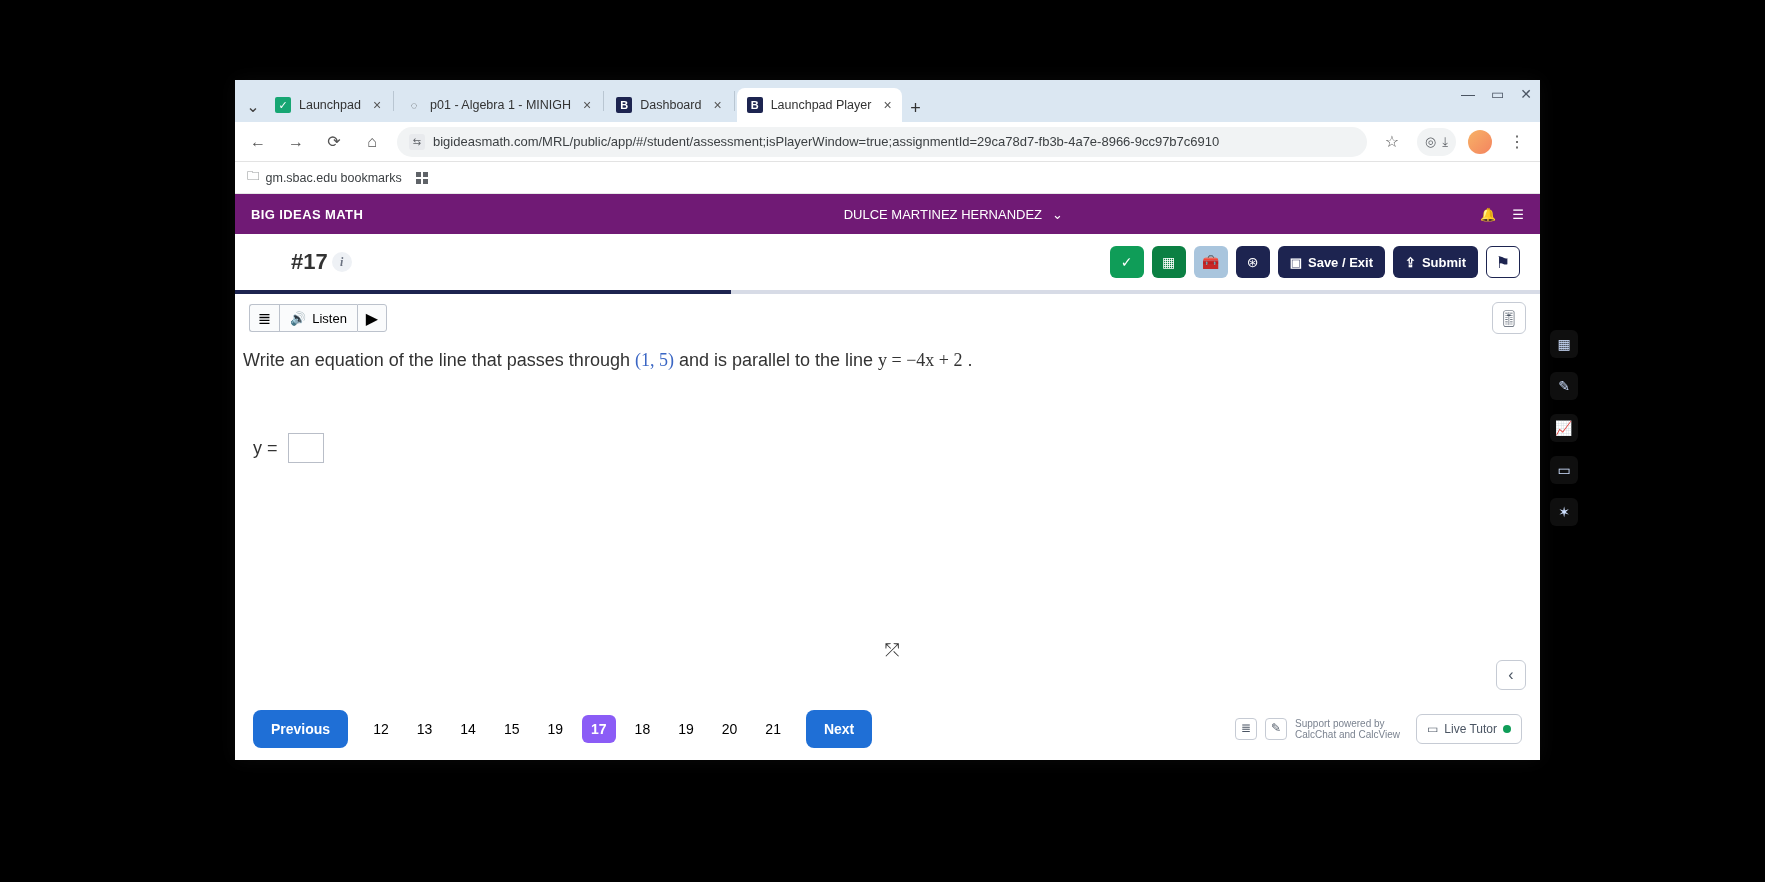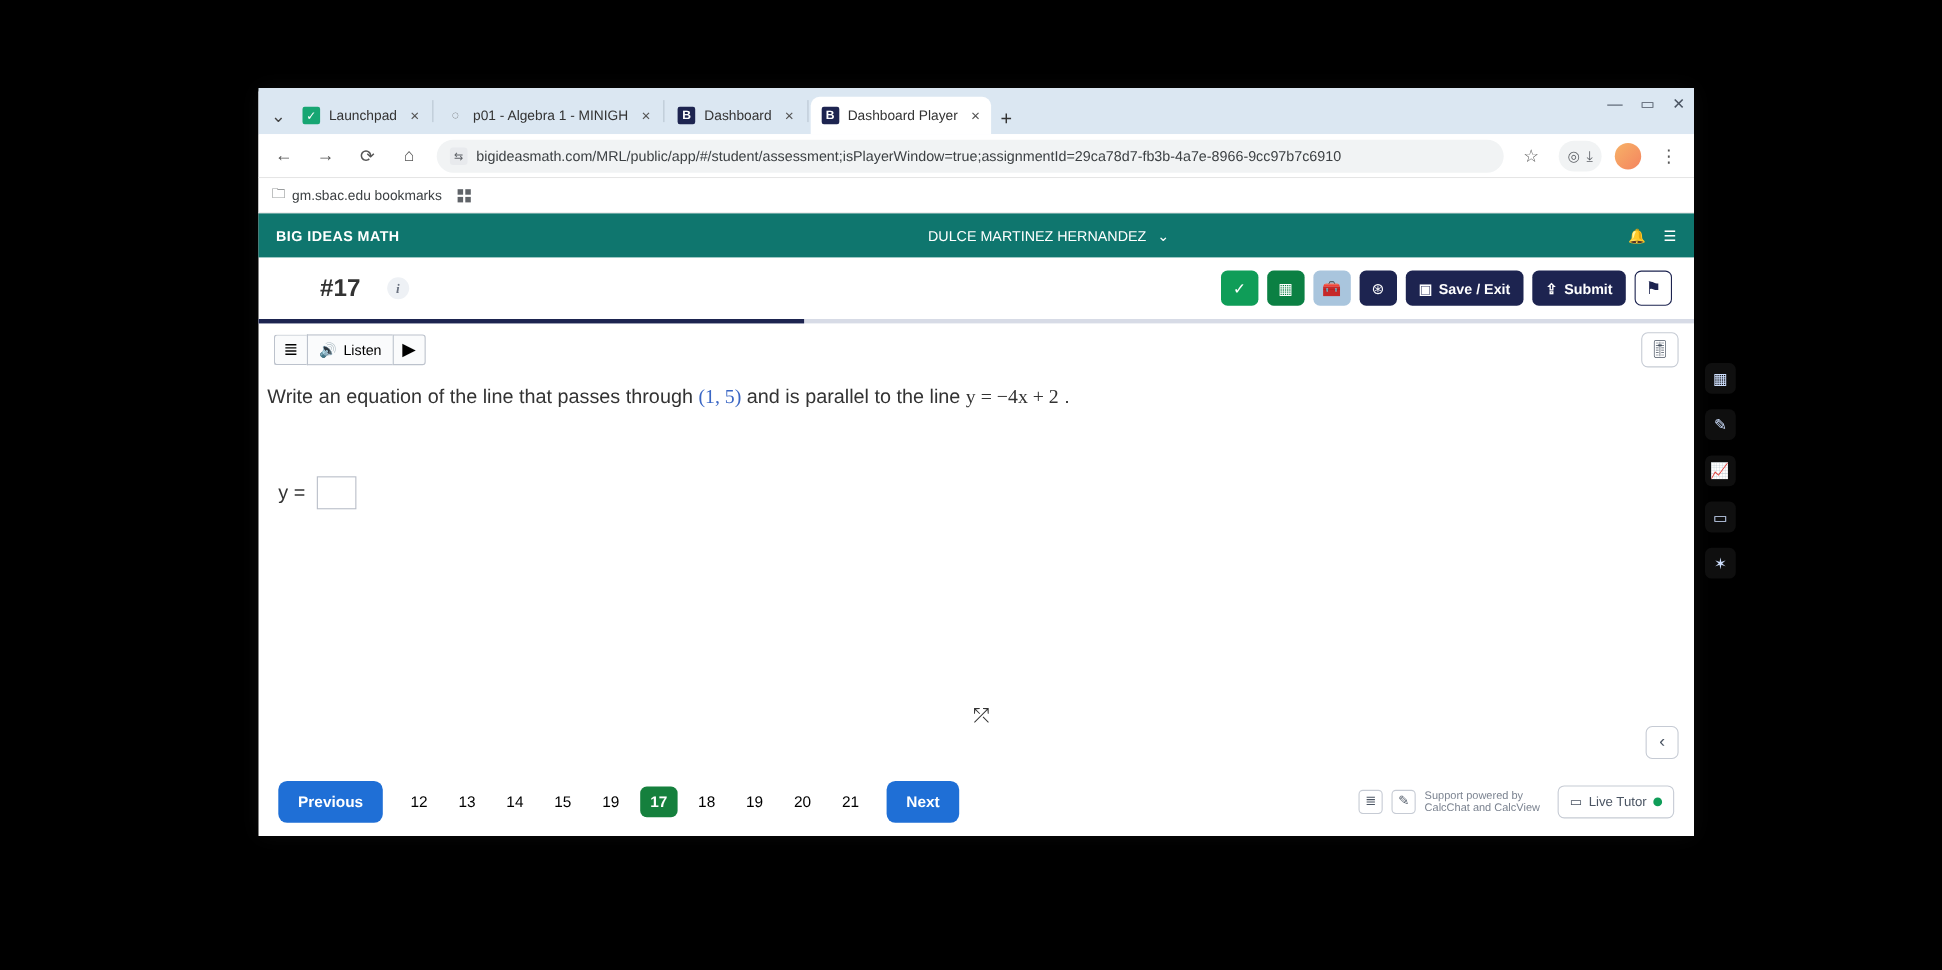--- a/index.html
+++ b/index.html
@@ -19,27 +19,27 @@
   .omnibar .url { flex:1; background:#f1f3f4; border-radius:16px; height:30px; display:flex; align-items:center; padding:0 12px; font-size:13px; color:#3c4043; gap:8px; }
   .siteicon { width:16px; height:16px; border-radius:3px; background:#e8eaed; display:inline-flex; align-items:center; justify-content:center; font-size:10px; color:#5f6368;}
   .ext-group { display:flex; align-items:center; gap:8px; }
   .ext-pill { height:28px; padding:0 8px; border-radius:14px; background:#f1f3f4; display:flex; align-items:center; gap:6px; color:#5f6368; font-size:13px;}
   .avatar { width:24px; height:24px; border-radius:50%; background:linear-gradient(135deg,#f7b267,#f4845f); }
   .bookbar { height:32px; background:#fff; border-bottom:1px solid #e7e7e7; display:flex; align-items:center; gap:14px; padding:0 12px; font-size:12.5px; color:#3c4043; }
   .bookbar .bm { display:flex; align-items:center; gap:6px; }
   .apps-icon { display:inline-grid; grid-template-columns:repeat(2,5px); grid-template-rows:repeat(2,5px); gap:2px;}
   .apps-icon span{background:#5f6368;}
   
-  .apphdr { height:40px; background:#0f766e; color:#fff; display:flex; align-items:center; padding:0 16px; justify-content:space-between; font-size:13px; }
+  .apphdr { height:40px; background:#701a75; color:#fff; display:flex; align-items:center; padding:0 16px; justify-content:space-between; font-size:13px; }
   .apphdr .brand { font-weight:bold; letter-spacing:.4px;}
   .apphdr .user { display:flex; align-items:center; gap:10px; position:absolute; left:50%; transform:translateX(-20%);}
   .apphdr .right { display:flex; align-items:center; gap:16px;}
   
   .toolbar { height:56px; display:flex; align-items:center; justify-content:space-between; padding:0 20px 0 56px; }
-  .qnum { font-size:22px; color:#333; font-weight:600; display:flex; align-items:center; gap:24px;}
+  .qnum { font-size:22px; color:#333; font-weight:600; display:flex; align-items:center; gap:4px;}
   .qnum .info { width:20px; height:20px; border-radius:50%; background:#eef1f5; color:#6b7280; font-size:12px; display:flex; align-items:center; justify-content:center; font-family: Georgia, serif; font-style:italic;}
   .tbtns { display:flex; align-items:center; gap:8px;}
   .sqbtn { width:34px; height:32px; border-radius:6px; display:flex; align-items:center; justify-content:center; color:#fff; font-size:14px;}
   .sqbtn.g{background:#0f9d58;} .sqbtn.g2{background:#0b8043;} .sqbtn.b{background:#a9c5dd;color:#41627d;} .sqbtn.d{background:#1d2450;}
   .pillbtn { height:32px; border-radius:6px; background:#1d2450; color:#fff; font-size:13px; font-weight:600; padding:0 12px; display:flex; align-items:center; gap:6px;}
   .flagbtn { width:34px; height:32px; border:1.5px solid #1d2450; border-radius:6px; display:flex; align-items:center; justify-content:center; color:#1d2450;}
   
   .progress { height:4px; background:#d7dbe6; margin:0 0 0 0;}
   .progress .fill { height:100%; width:38%; background:#1d2450;}
   
@@ -53,21 +53,21 @@
   
   .prompt { padding:8px 18px 0 8px; font-size:18px; color:#333; }
   .prompt .math { font-family: "Cambria Math","Times New Roman",serif; }
   .answer { padding:62px 18px; font-size:18px; color:#333; font-family:"Cambria Math","Times New Roman",serif; display:flex; align-items:center; gap:10px;}
   .answer .box { width:36px; height:30px; border:1px solid #b9bec8; background:#fff;}
   .cursor { position:absolute; left:650px; top:560px; font-size:18px; color:#333;}
   
   .footer { position:absolute; bottom:12px; left:0; right:0; padding:0 18px; display:flex; align-items:center; gap:16px;}
   .navbtn { height:38px; padding:0 18px; border-radius:8px; background:#1f6fd6; color:#fff; font-weight:700; font-size:14px; display:flex; align-items:center;text-align:center;}
   .pgnum { font-size:14px; color:#000000; padding:6px 9px; border-radius:6px;}
-  .pgnum.cur { background:#15803d; color:#fff; font-weight:700;}
+  .pgnum.cur { background:#8b5cf6; color:#fff; font-weight:700;}
   .footer .spacer{flex:1;}
   .support { display:flex; align-items:center; gap:8px; font-size:10px; color:#7b8390; line-height:1.1;}
   .support .ic{ width:22px;height:22px;border:1px solid #c6cbd4;border-radius:4px; display:flex;align-items:center;justify-content:center;font-size:12px;color:#4b5563;}
   .livetutor{ height:30px; border:1px solid #c6cbd4; border-radius:6px; padding:0 10px; font-size:12px; color:#4b5563; display:flex; align-items:center; gap:6px;}
   .livetutor .dot{width:8px;height:8px;border-radius:50%;background:#0f9d58;}
   .collapse { position:absolute; right:14px; bottom:70px; width:30px; height:30px; border:1px solid #c6cbd4; border-radius:6px; display:flex; align-items:center; justify-content:center; color:#4b5563;}
   
   .sidetools { position:absolute; right:-38px; top:250px; display:flex; flex-direction:column; gap:14px;}
   .sidetools .t { width:28px; height:28px; border-radius:6px; background:rgba(255,255,255,0.06); color:#cfe0ff; display:flex; align-items:center; justify-content:center; font-size:14px;}
   
@@ -100,21 +100,21 @@
     </div>
     <div class="tab-sep"></div>
     <div class="tab">
       <span class="fav" style="background:#1d2450;color:#fff;border-radius:2px;font-weight:bold;">B</span>
       <span>Dashboard</span>
       <span class="close">×</span>
     </div>
     <div class="tab-sep"></div>
     <div class="tab active">
       <span class="fav" style="background:#1d2450;color:#fff;border-radius:2px;font-weight:bold;">B</span>
-      <span>Dashboard Player</span>
+      <span>Launchpad Player</span>
       <span class="close">×</span>
     </div>
     <div class="newtab">+</div>
   </div>
 
   <div class="omnibar">
     <div class="omnibtn">←</div>
     <div class="omnibtn">→</div>
     <div class="omnibtn">⟳</div>
     <div class="omnibtn">⌂</div>

